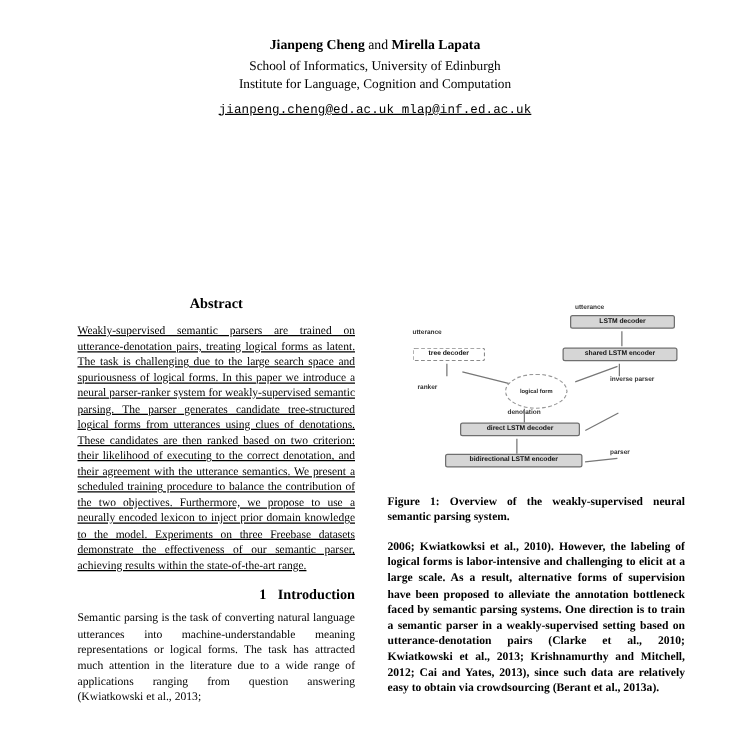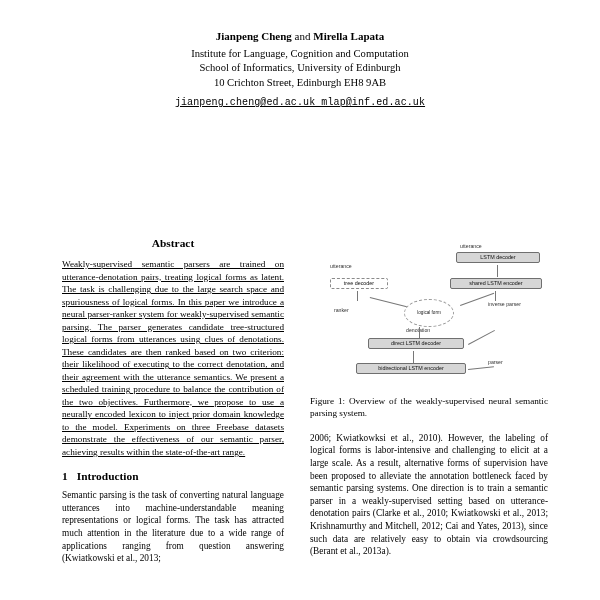--- a/index.html
+++ b/index.html
@@ -56,29 +56,29 @@
     top: 207px;
     left: 62px;
     right: 44px;
     display: flex;
     gap: 26px;
   }
   .col {
     width: 232px;
   }
   .col-left { width: 222px; }
-  .col-right { width: 238px; }
+  .col-right { width: 238px; font-weight: bold; }
   .sec-head {
     text-align: center;
     font-size: 11.4px;
     font-weight: bold;
     margin-bottom: 9px;
   }
   .sec-head-left {
-    text-align: left;
+    text-align: right;
     font-size: 11.4px;
     font-weight: bold;
     margin: 12px 0 7px 0;
   }
   .sec-head-left .num {
     margin-right: 9px;
   }
   p.body {
     font-size: 9.3px;
     line-height: 1.355;
@@ -170,23 +170,22 @@
 <div class="page">
 
 
   <div class="authors">
     <span>Jianpeng Cheng</span>
     <span class="conj">and</span>
     <span>Mirella Lapata</span>
   </div>
 
   <div class="affil">
+    <div>School of Informatics, University of Edinburgh</div>
     <div>Institute for Language, Cognition and Computation</div>
-    <div>School of Informatics, University of Edinburgh</div>
-    <div>10 Crichton Street, Edinburgh EH8 9AB</div>
   </div>
 
   <div class="emails">jianpeng.cheng@ed.ac.uk  mlap@inf.ed.ac.uk</div>
 
   <div class="columns">
 
     <div class="col col-left">
       <div class="sec-head">Abstract</div>
       <p class="abstract-text">Weakly-supervised semantic parsers are trained on utterance-denotation pairs, treating logical forms as latent. The task is challenging due to the large search space and spuriousness of logical forms. In this paper we introduce a neural parser-ranker system for weakly-supervised semantic parsing. The parser generates candidate tree-structured logical forms from utterances using clues of denotations. These candidates are then ranked based on two criterion: their likelihood of executing to the correct denotation, and their agreement with the utterance semantics. We present a scheduled training procedure to balance the contribution of the two objectives. Furthermore, we propose to use a neurally encoded lexicon to inject prior domain knowledge to the model. Experiments on three Freebase datasets demonstrate the effectiveness of our semantic parser, achieving results within the state-of-the-art range.</p>
 

